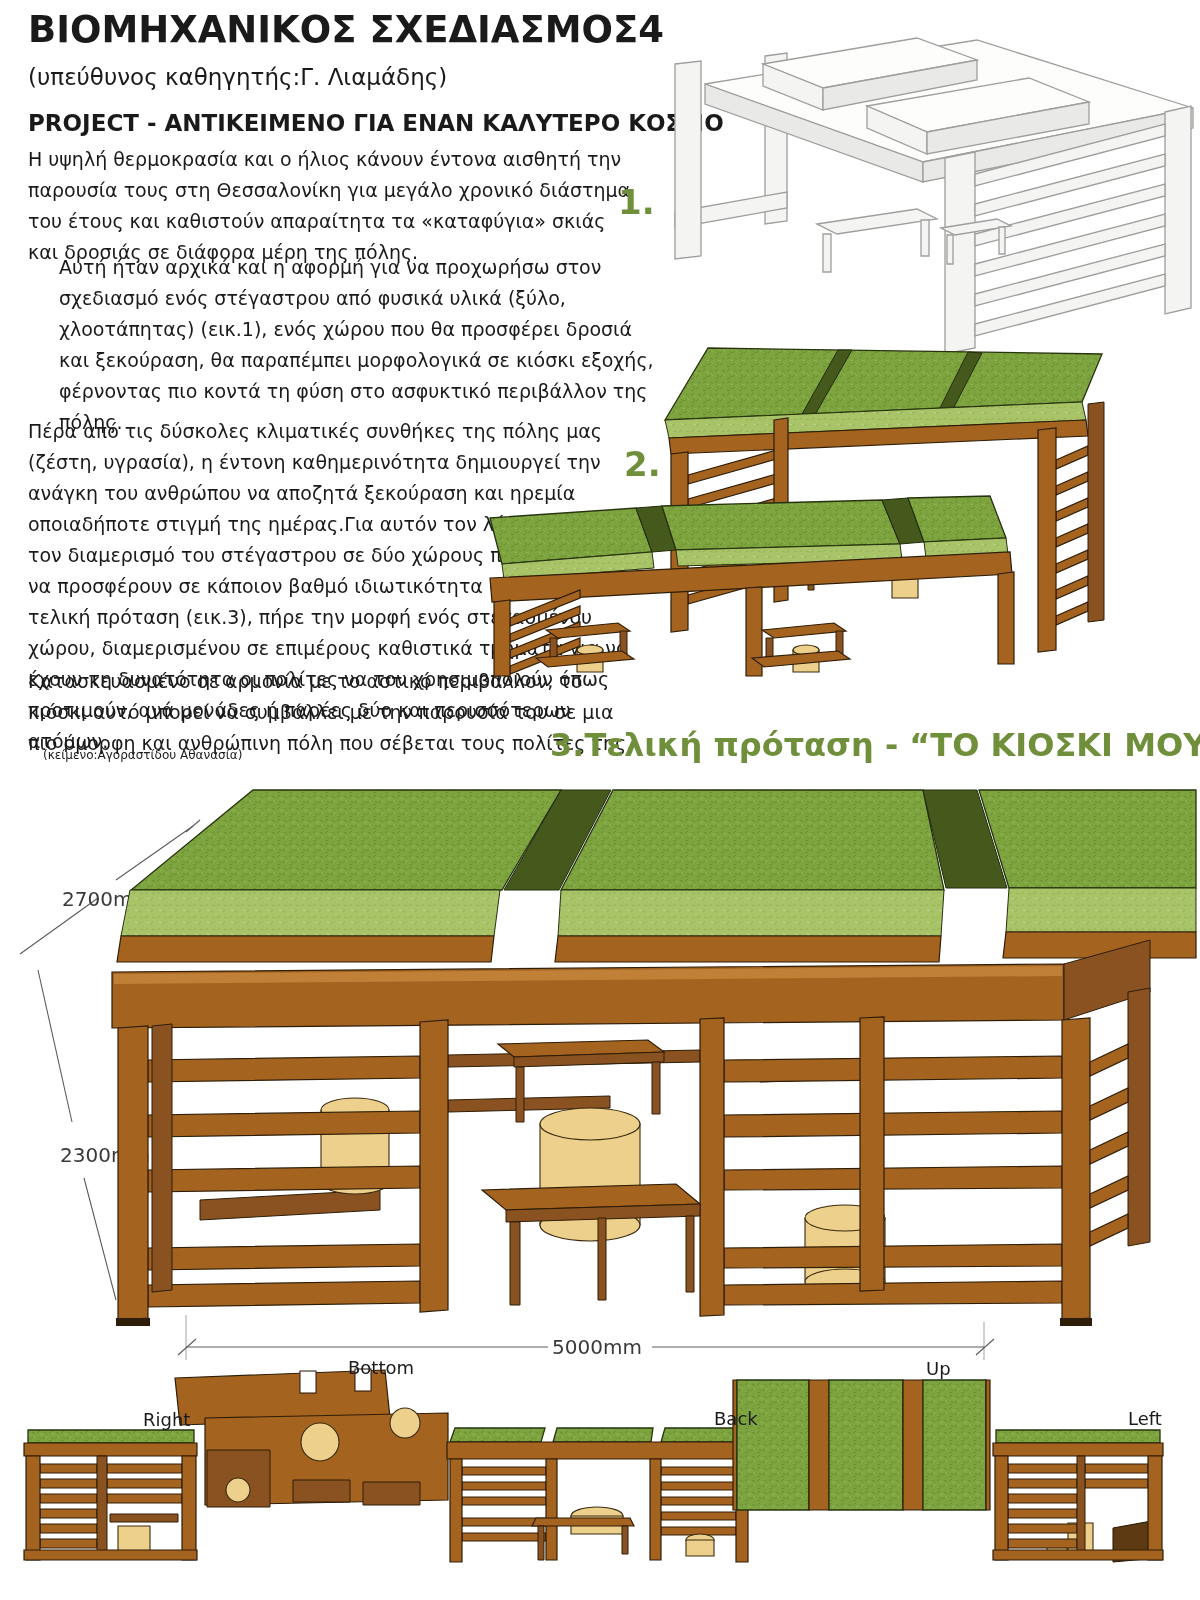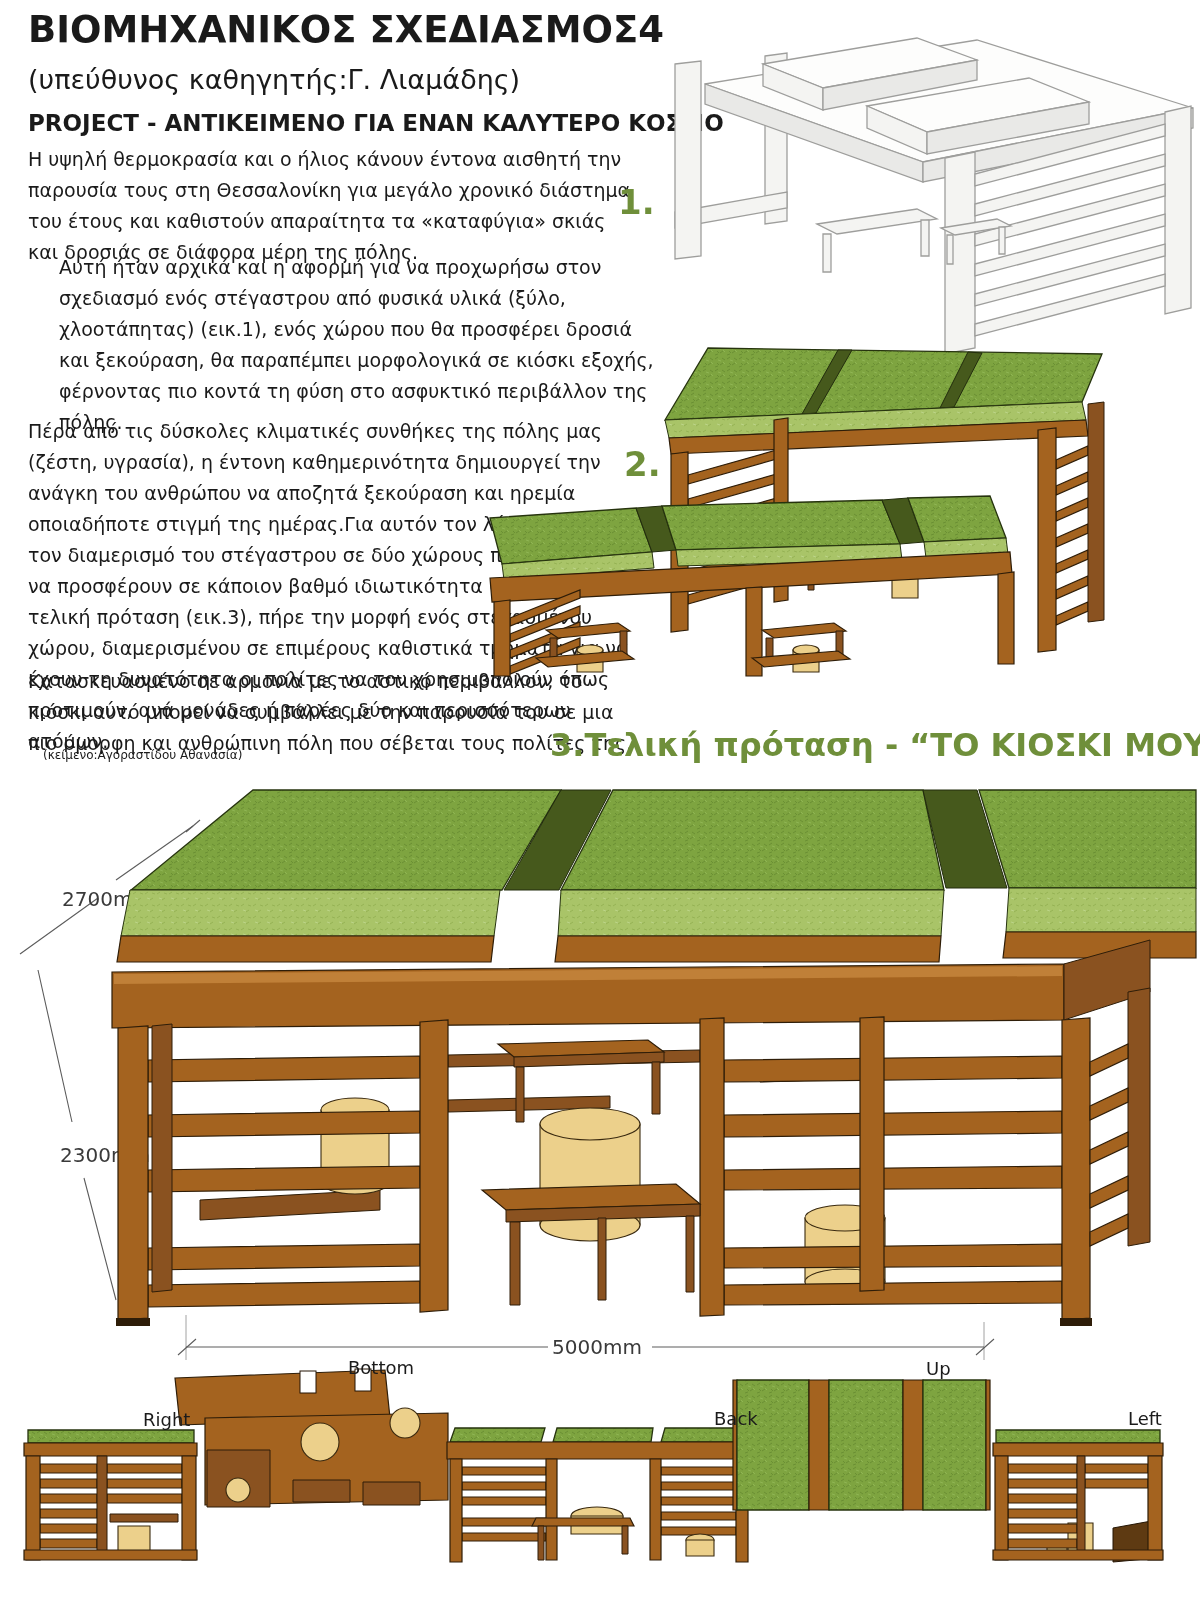--- a/index.html
+++ b/index.html
@@ -1,20 +1,20 @@
 <!DOCTYPE html>
 <html><head>
 <meta charset="utf-8">
 <style>
   html,body{margin:0;padding:0;}
   body{width:1200px;height:1600px;position:relative;background:#ffffff;
        font-family:"DejaVu Sans",sans-serif;color:#1a1a1a;overflow:hidden;}
   .abs{position:absolute;}
   .title{left:28px;top:8px;font-size:37px;font-weight:700;letter-spacing:0px;}
-  .subtitle{left:28px;top:64px;font-size:27px;font-weight:400;}
+  .subtitle{left:28px;top:64px;font-size:23px;font-weight:400;}
   .heading{left:28px;top:110px;font-size:23px;font-weight:700;}
   .para{left:28px;width:608px;font-size:19px;line-height:31px;}
   .p1{top:144px;}
   .p2{top:252px;margin-left:31px;}
   .p3{top:416px;}
   .p4{top:666px;}
   .credit{left:43px;top:748px;font-size:12px;}
   .figlabel{font-size:34px;font-weight:700;color:#6f8f3a;}
   .f1{left:618px;top:182px;}
   .f2{left:624px;top:444px;}

